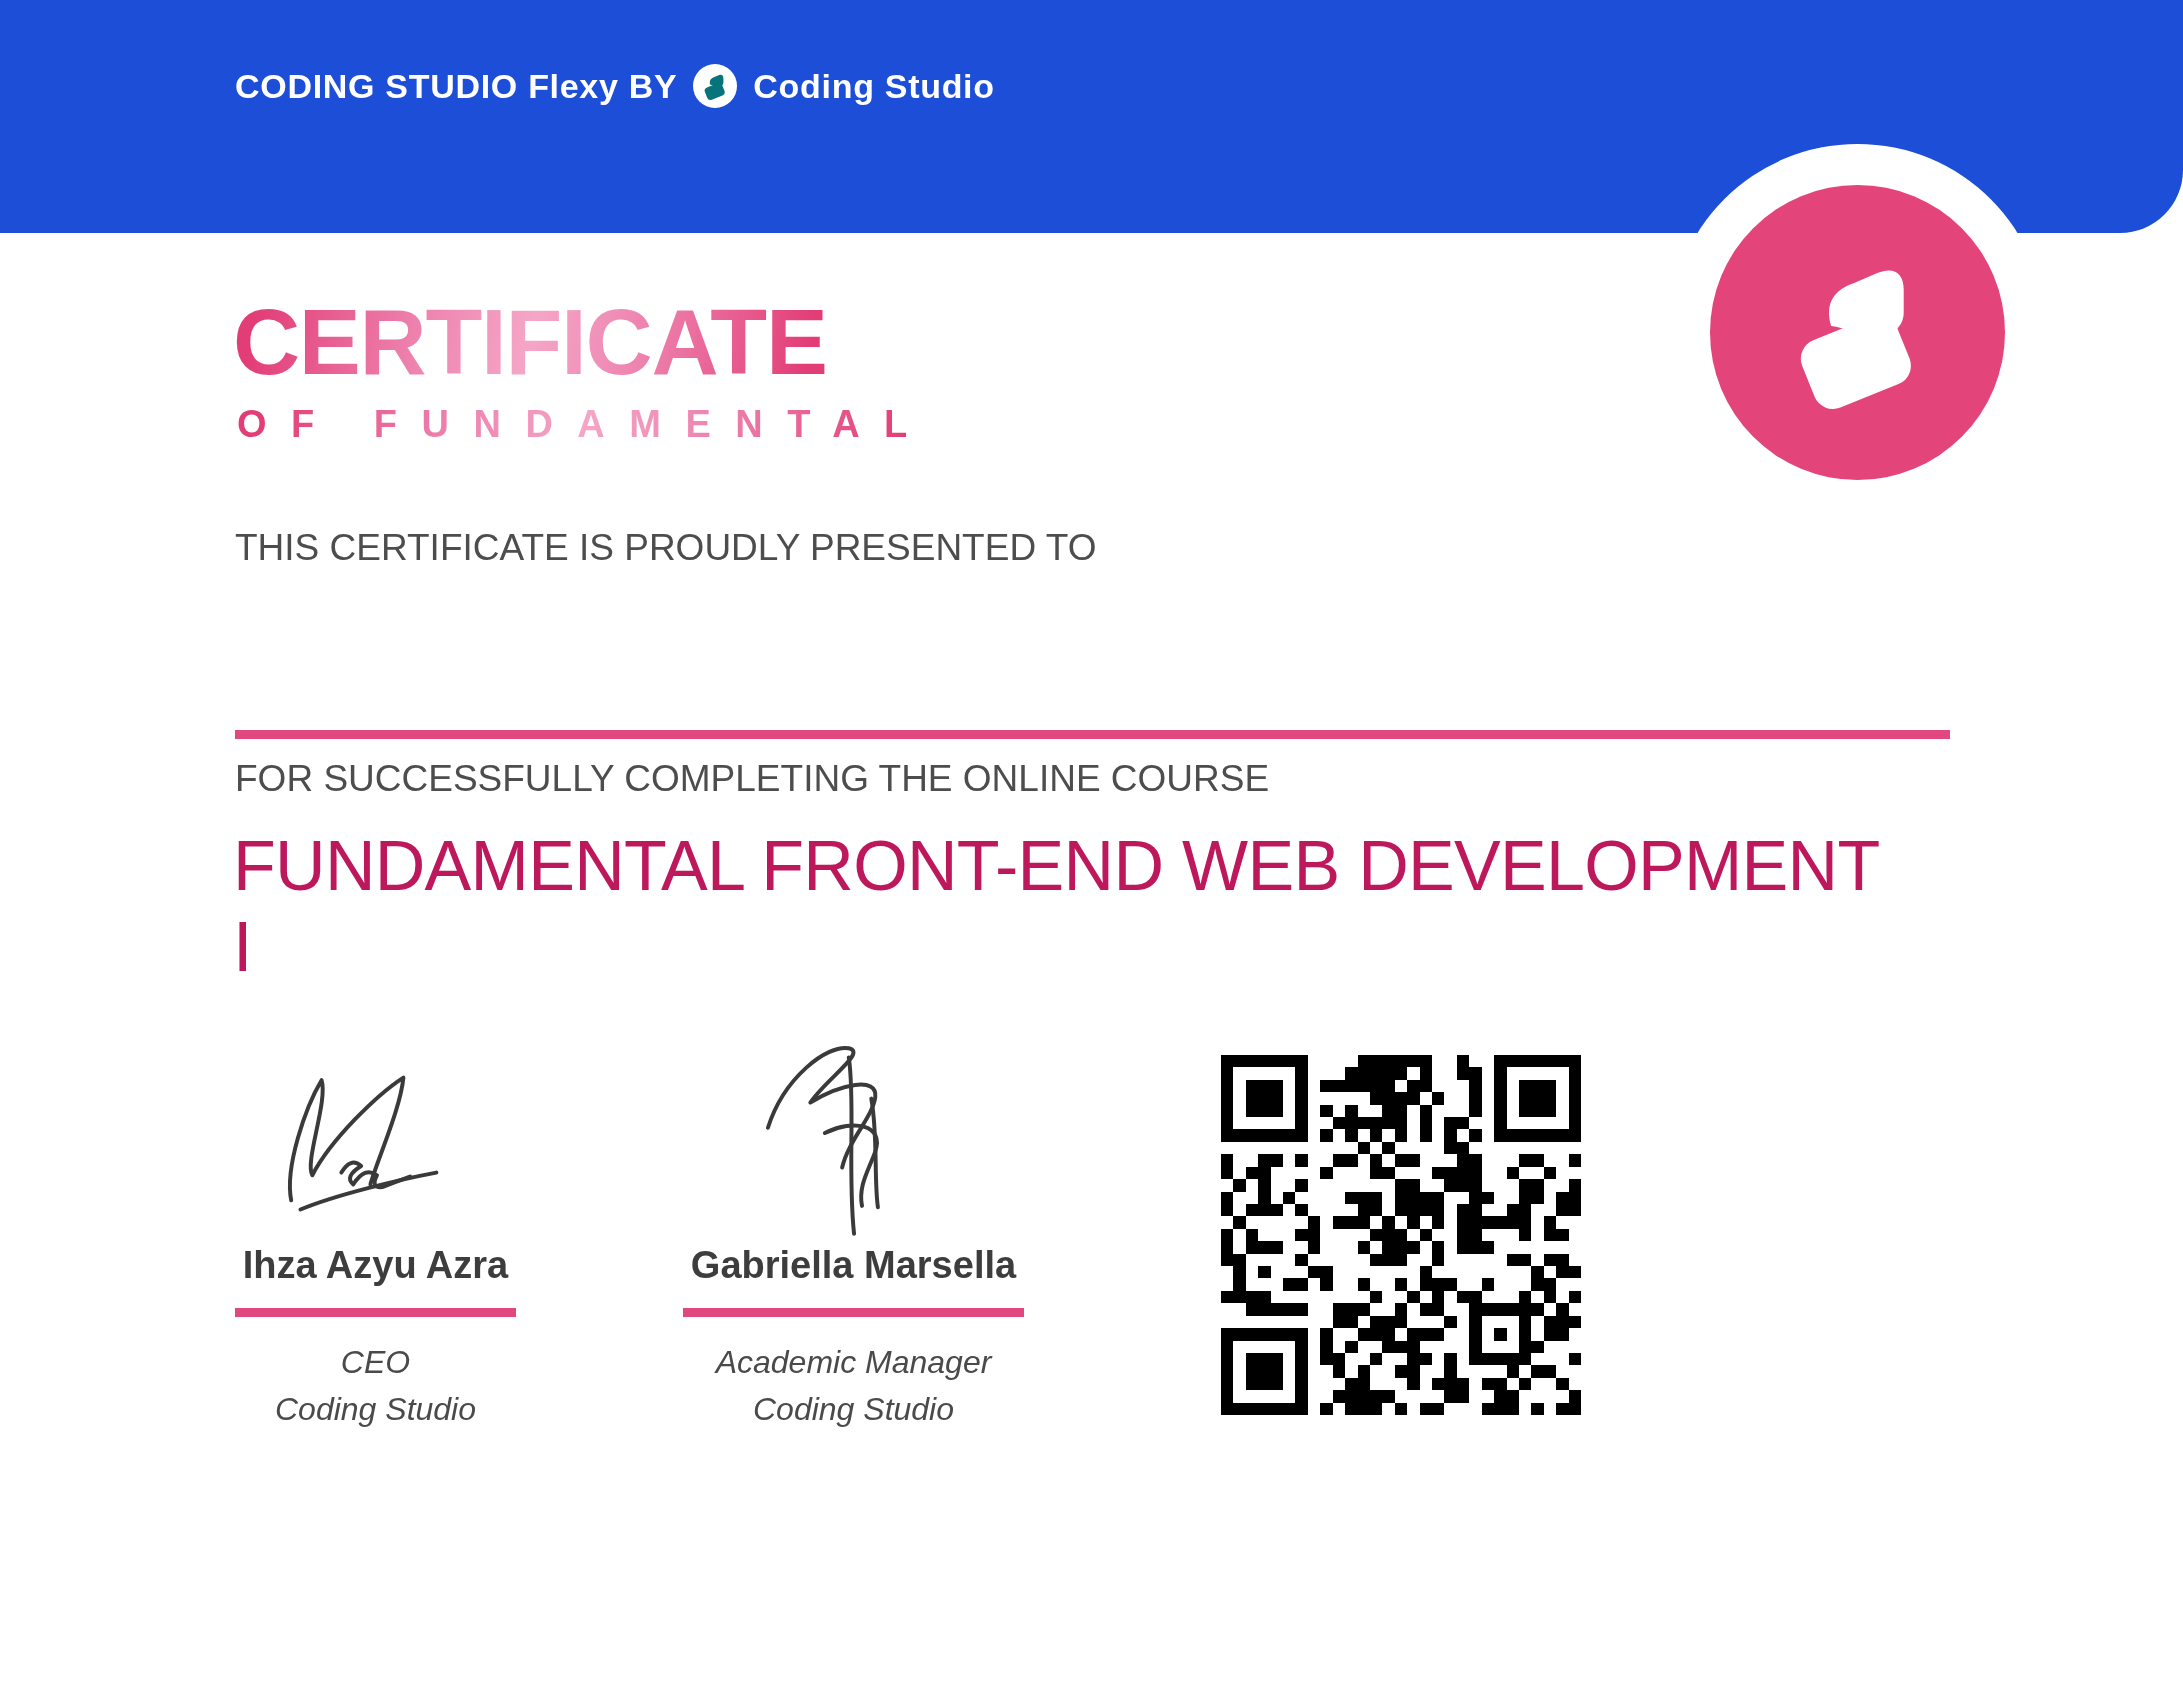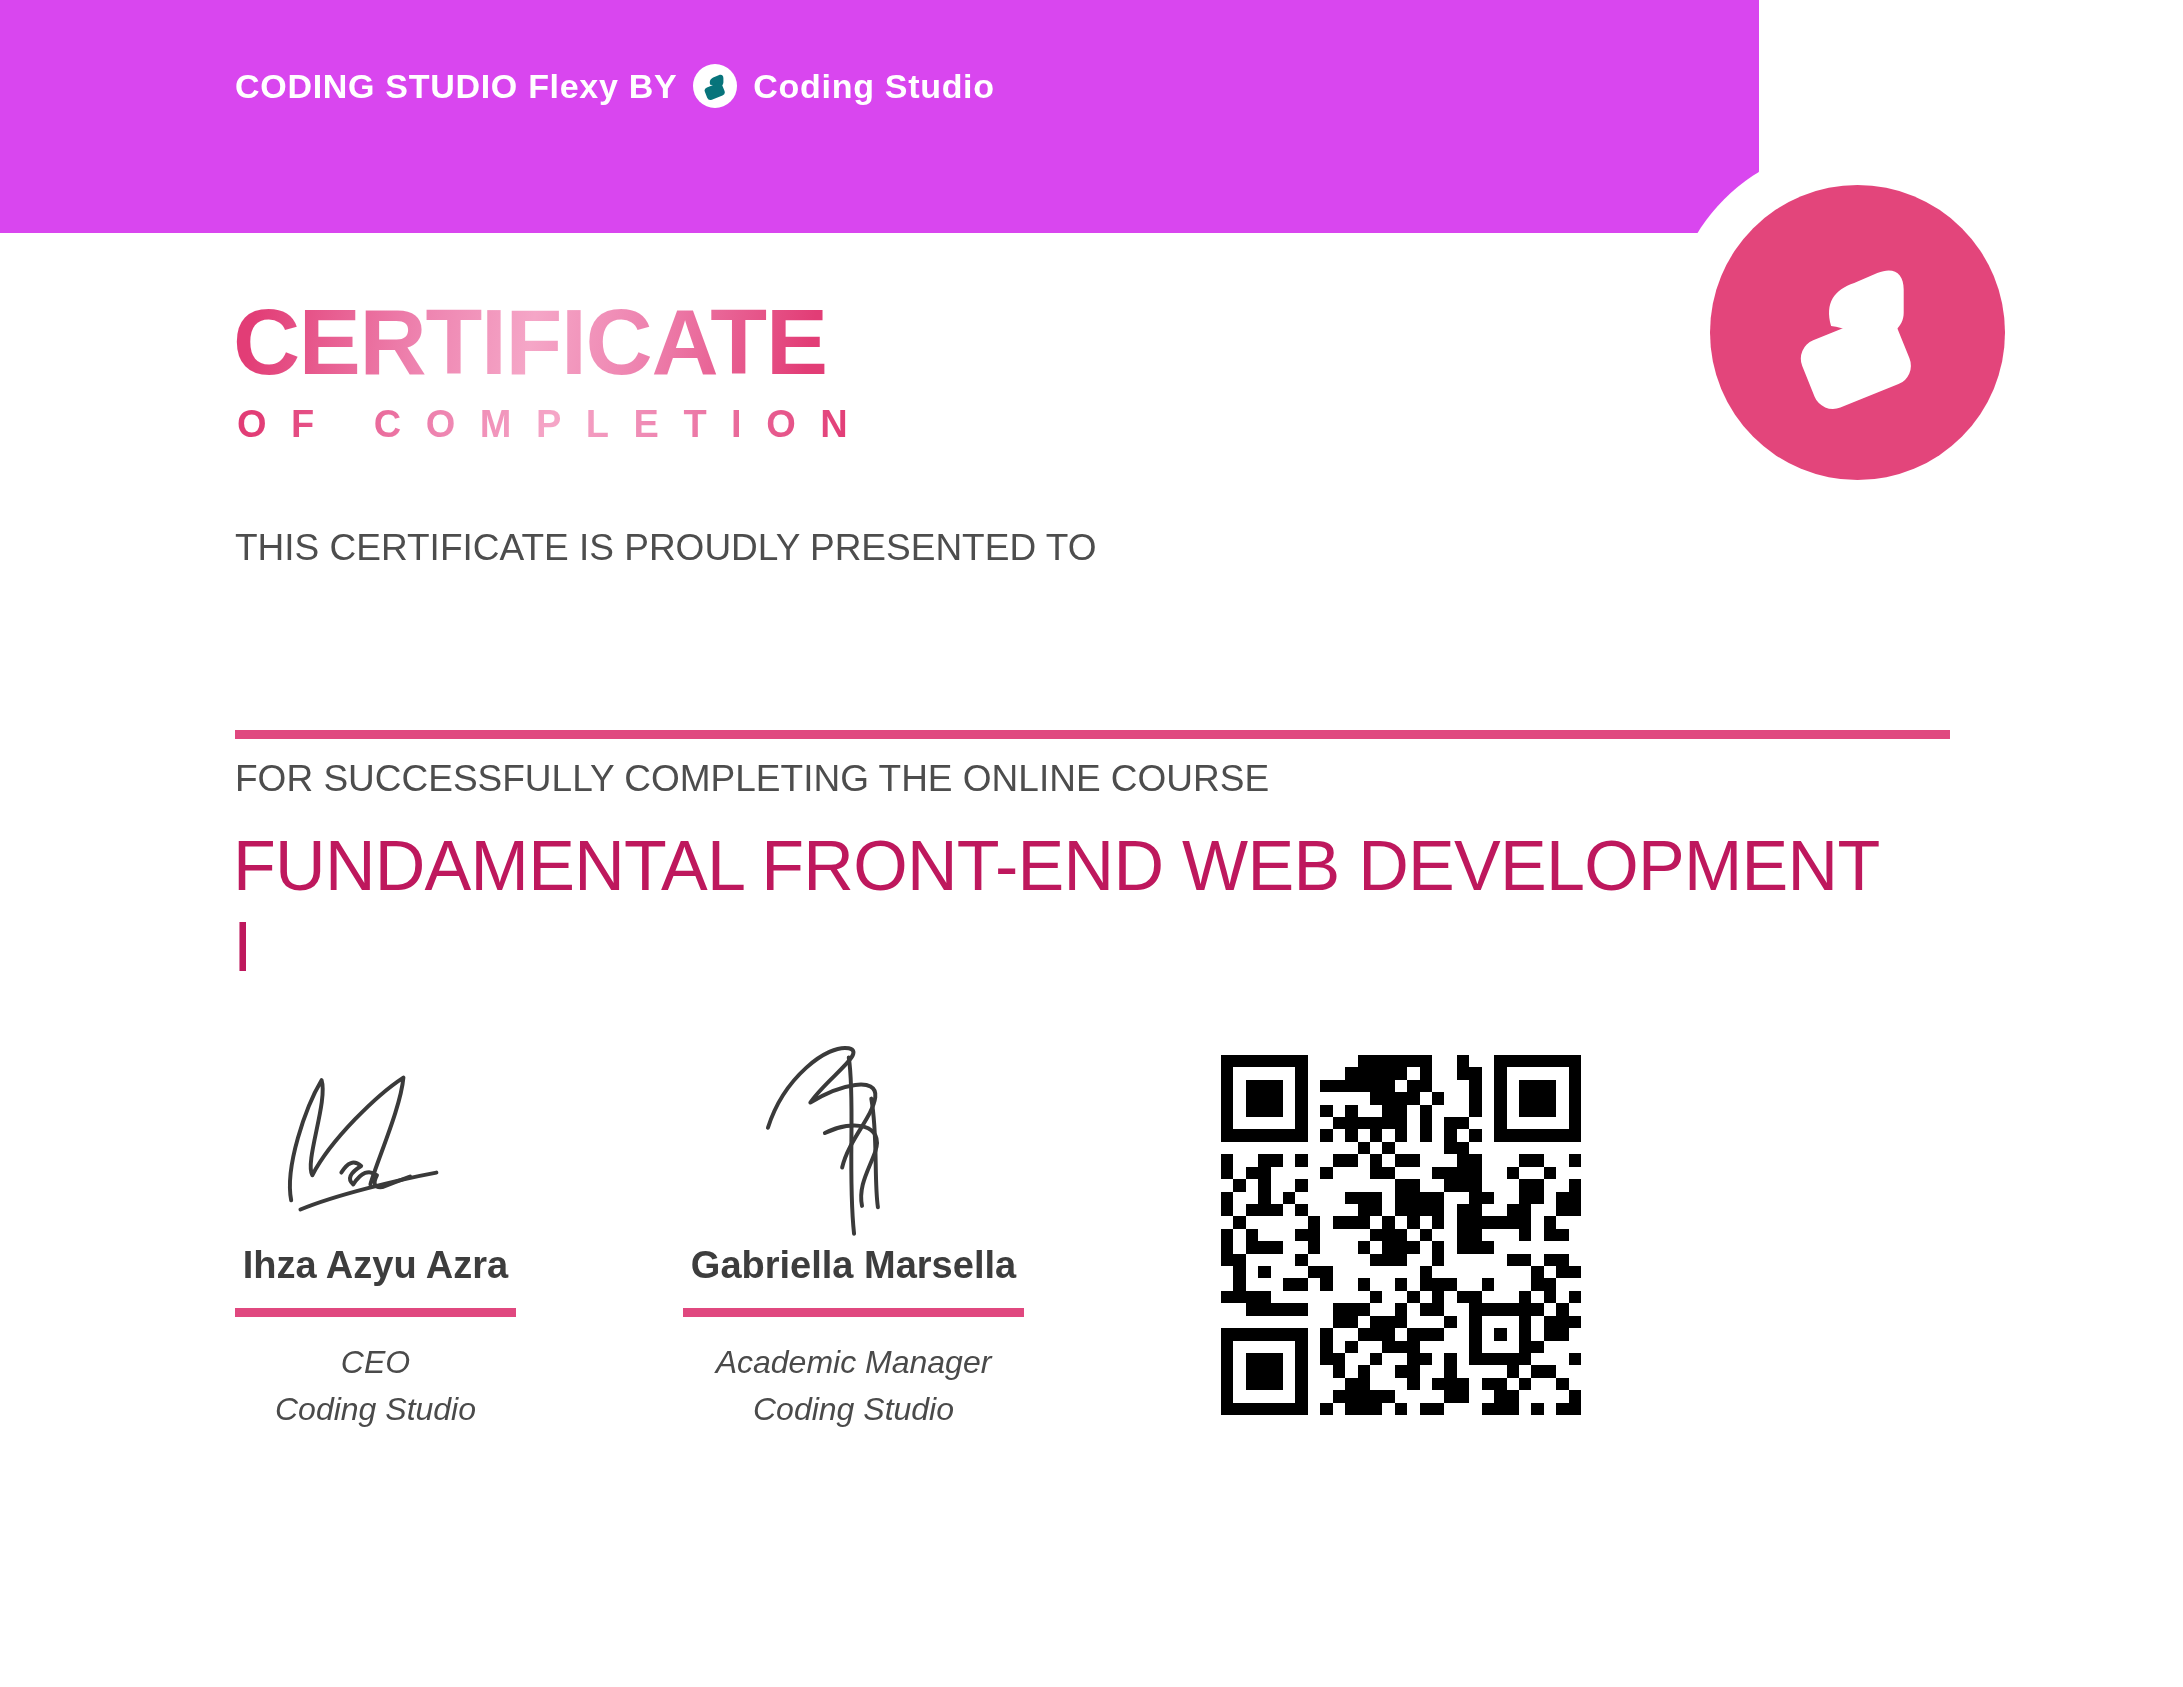--- a/index.html
+++ b/index.html
@@ -9,22 +9,22 @@
     height: 1687px;
     background: #ffffff;
     overflow: hidden;
     font-family: "Liberation Sans", "DejaVu Sans", sans-serif;
   }
 
   
   .teal-band {
     position: absolute;
     left: 0; top: 0;
-    width: 1759px; height: 233px;
-    background: #d946ef;
+    width: 2183px; height: 233px;
+    background: #1d4ed8;
     border-bottom-right-radius: 63px;
   }
   .brand-row {
     position: absolute;
     left: 235px; top: 64px;
     display: flex;
     align-items: center;
     gap: 16px;
     color: #ffffff;
   }
@@ -220,21 +220,21 @@
   <div class="badge-white">
     <div class="badge-pink">
       <svg viewBox="0 0 100 100" aria-hidden="true">
         <path fill="#ffffff" d="M34 46 C30 32 36 24 48 20 L62 14 C72 10 78 14 78 24 L78 38 C78 47 70 52 62 55 L56 57 C50 50 42 47 34 46 Z"></path>
         <rect fill="#ffffff" x="18" y="46" width="62" height="44" rx="12" transform="rotate(-22 49 68)"></rect>
       </svg>
     </div>
   </div>
 
   <div class="cert-title grad">CERTIFICATE</div>
-  <div class="cert-sub grad">OF COMPLETION</div>
+  <div class="cert-sub grad">OF FUNDAMENTAL</div>
 
   <div class="label-gray presented-label">THIS CERTIFICATE IS PROUDLY PRESENTED TO</div>
   <div class="name-rule"></div>
   <div class="label-gray completing-label">FOR SUCCESSFULLY COMPLETING THE ONLINE COURSE</div>
   <div class="course-title">
     <div>FUNDAMENTAL FRONT-END WEB DEVELOPMENT</div>
     <div>I</div>
   </div>
 
   <svg class="sig-scribble" style="left:278px; top:1068px;" width="198" height="159" viewBox="0 0 300 240">

